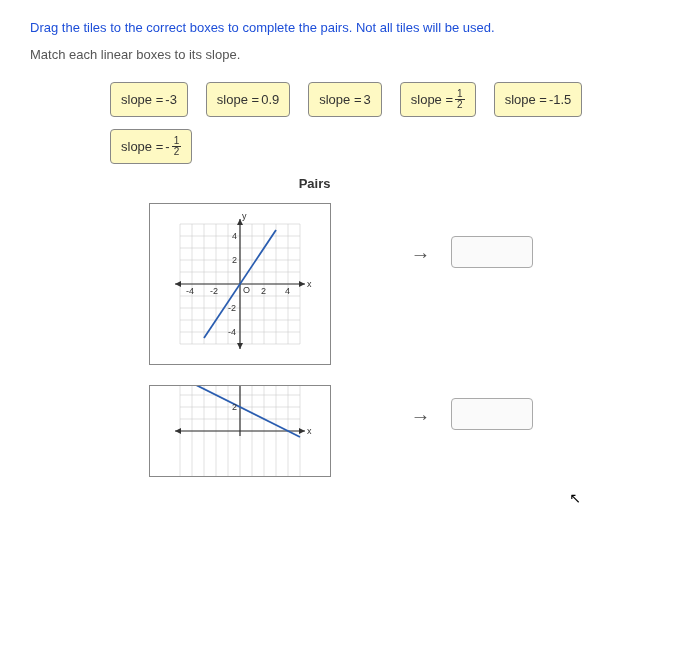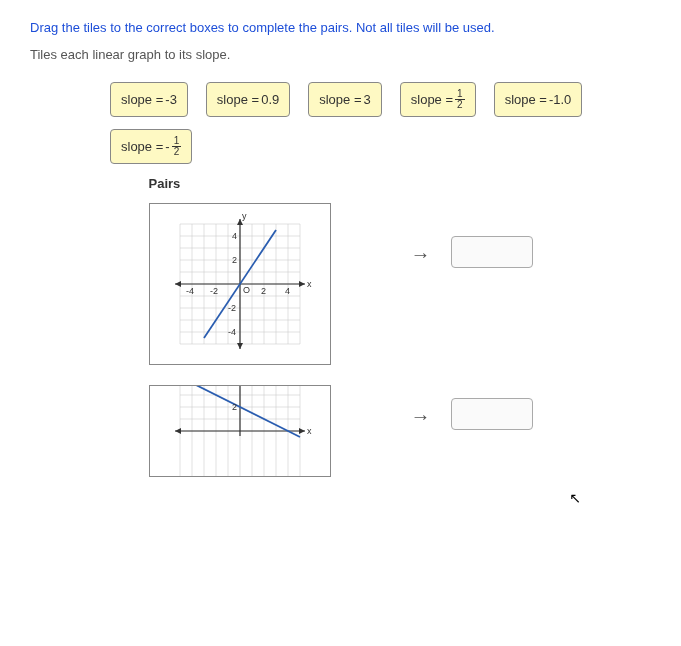--- a/index.html
+++ b/index.html
@@ -58,21 +58,21 @@
 .frac .den { padding: 0 2px; }
 .columns {
   display: flex;
   justify-content: center;
   gap: 60px;
   margin-top: 10px;
 }
 .col-header {
   font-size: 13px;
   font-weight: bold;
-  text-align: left;
+  text-align: right;
   margin-bottom: 12px;
 }
 .pair-row {
   display: flex;
   align-items: center;
   margin-bottom: 20px;
 }
 .graph-box {
   width: 180px;
   height: 160px;
@@ -106,21 +106,21 @@
 svg .grid { stroke: #ccc; stroke-width: 0.6; }
 svg .line { stroke: #2a5db0; stroke-width: 1.8; fill: none; }
 svg .arrowhead { fill: #333; }
 </style>
 </head>
 <body>
 
 <div class="page">
 
   <div class="instructions">Drag the tiles to the correct boxes to complete the pairs. Not all tiles will be used.</div>
-  <div class="subtitle">Tiles each linear graph to its slope.</div>
+  <div class="subtitle">Match each linear boxes to its slope.</div>
 
   <div class="tile-row">
     <div class="tile">
       <span>slope = </span>
         <span>-3</span>
     </div>
     <div class="tile">
       <span>slope = </span>
         <span>0.9</span>
     </div>
@@ -130,21 +130,21 @@
     </div>
     <div class="tile">
       <span>slope = </span>
       <span class="frac">
         <span class="num">1</span>
         <span class="den">2</span>
       </span>
     </div>
     <div class="tile">
       <span>slope = </span>
-        <span>-1.0</span>
+        <span>-1.5</span>
     </div>
   </div>
 
   <div class="tile-row">
     <div class="tile">
       <span>slope = </span>
       <span>-</span>
       <span class="frac">
         <span class="num">1</span>
         <span class="den">2</span>

